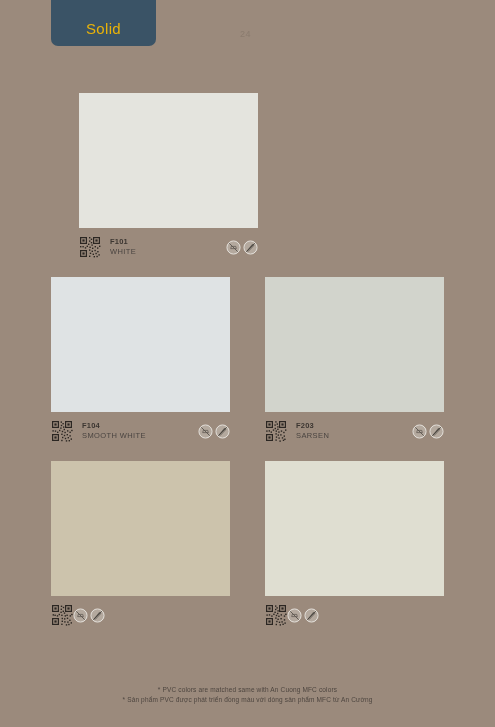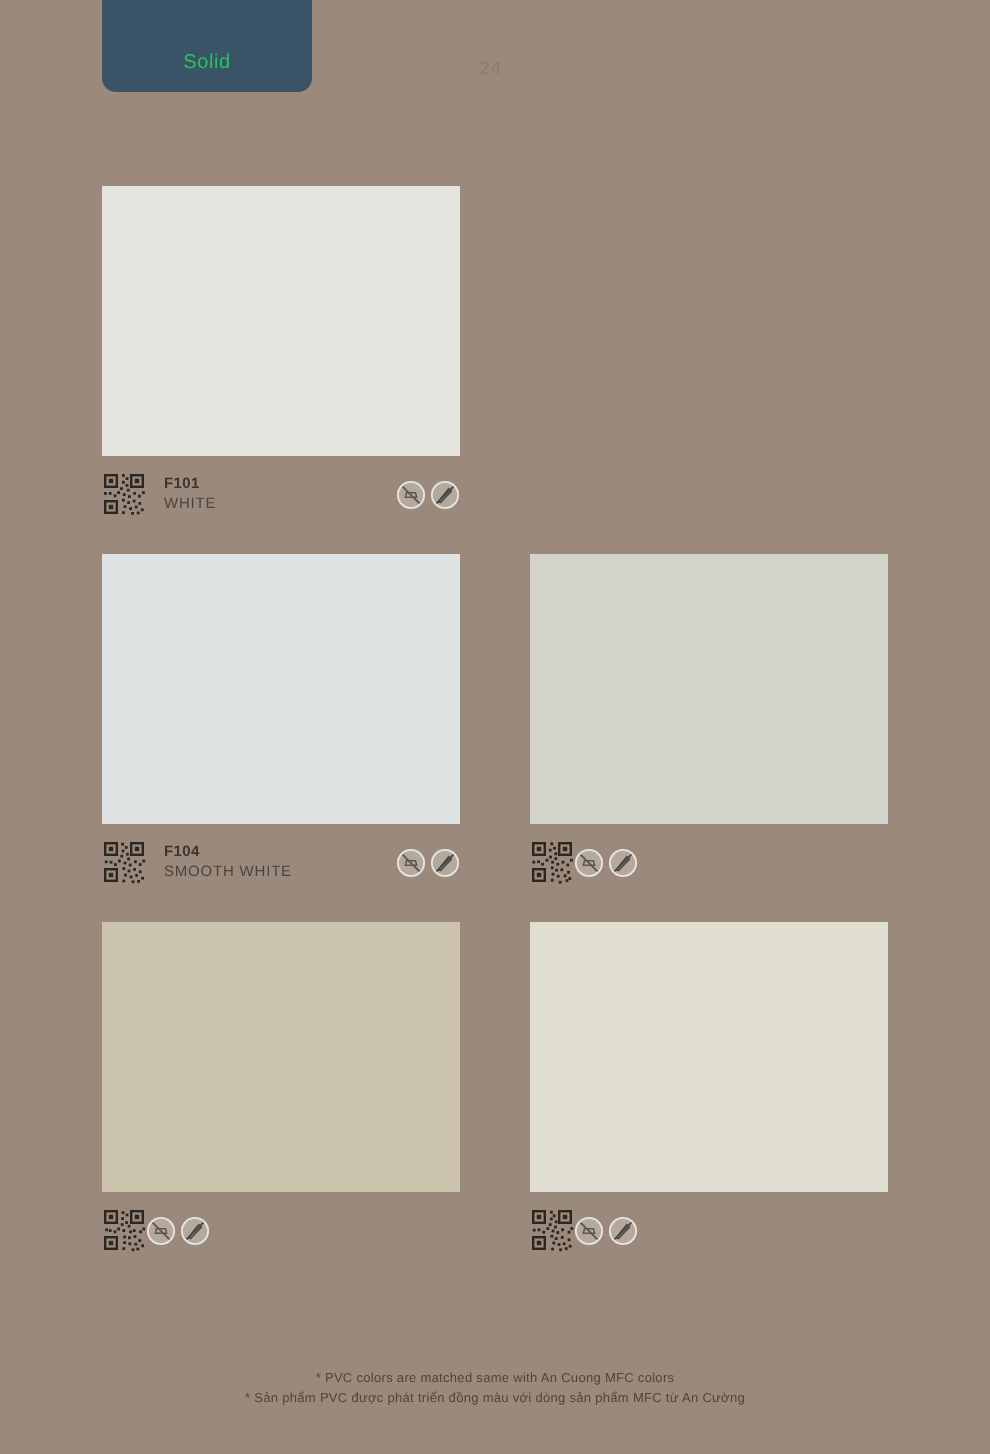--- a/index.html
+++ b/index.html
@@ -30,22 +30,22 @@
     height: 60px;
     background: #3a5366;
     border-radius: 7px;
     display: flex;
     align-items: flex-end;
     justify-content: center;
     padding-bottom: 9px;
   }
 
   .category-tab-label {
-    color: #22c55e;
-    font-size: 10px;
+    color: #eab308;
+    font-size: 15px;
     letter-spacing: 0.3px;
   }
 
   .page-number {
     position: absolute;
     left: 240px;
     top: 29px;
     font-size: 9px;
     color: #8a7b6e;
     letter-spacing: 0.5px;
@@ -64,20 +64,21 @@
     justify-content: space-between;
     margin-bottom: 19px;
   }
 
   .swatch-cell {
     width: 179px;
   }
 
   .swatch-cell.full {
     width: 179px;
+    margin-left: 28px;
   }
 
   .swatch-chip {
     width: 100%;
     height: 135px;
     display: block;
   }
 
   .swatch-meta {
     display: flex;
@@ -329,20 +330,24 @@
             <rect x="18.6" y="15.4" width="1.4" height="1.4"></rect>
               <rect x="10.8" y="16.4" width="1.4" height="1.4"></rect>
               <rect x="13.4" y="17.4" width="1.4" height="1.4"></rect>
             <rect x="16.8" y="17.2" width="1.4" height="1.4"></rect>
               <rect x="19.2" y="18.6" width="1.4" height="1.4"></rect>
               <rect x="10.4" y="19.4" width="1.4" height="1.4"></rect>
             <rect x="14.4" y="20.4" width="1.4" height="1.4"></rect>
               <rect x="17.8" y="19.6" width="1.4" height="1.4"></rect>
           </g>
         </svg>
+        <div class="swatch-text">
+          <div class="swatch-code">F203</div>
+          <div class="swatch-name">SARSEN</div>
+        </div>
         <div class="prop-icons">
           <svg class="prop-icon" viewBox="0 0 16 16">
             <circle cx="8" cy="8" r="7" fill="#b4a99e" stroke="#e8e4df" stroke-width="1"></circle>
             <path d="M5 9.2 L5.6 6.8 L10.4 6.8 L11 9.2 Z" fill="none" stroke="#5d5750" stroke-width="0.8"></path>
             <path d="M3.5 3.5 L12.5 12.5" stroke="#5d5750" stroke-width="1"></path>
           </svg>
           <svg class="prop-icon" viewBox="0 0 16 16">
             <circle cx="8" cy="8" r="7" fill="#b4a99e" stroke="#e8e4df" stroke-width="1"></circle>
             <path d="M4.5 11.5 L10 4.6 L11.4 6 L5.6 12 Z" fill="none" stroke="#4a4540" stroke-width="0.8"></path>
             <path d="M3.5 12.5 L12.5 3.5" stroke="#4a4540" stroke-width="1"></path>

